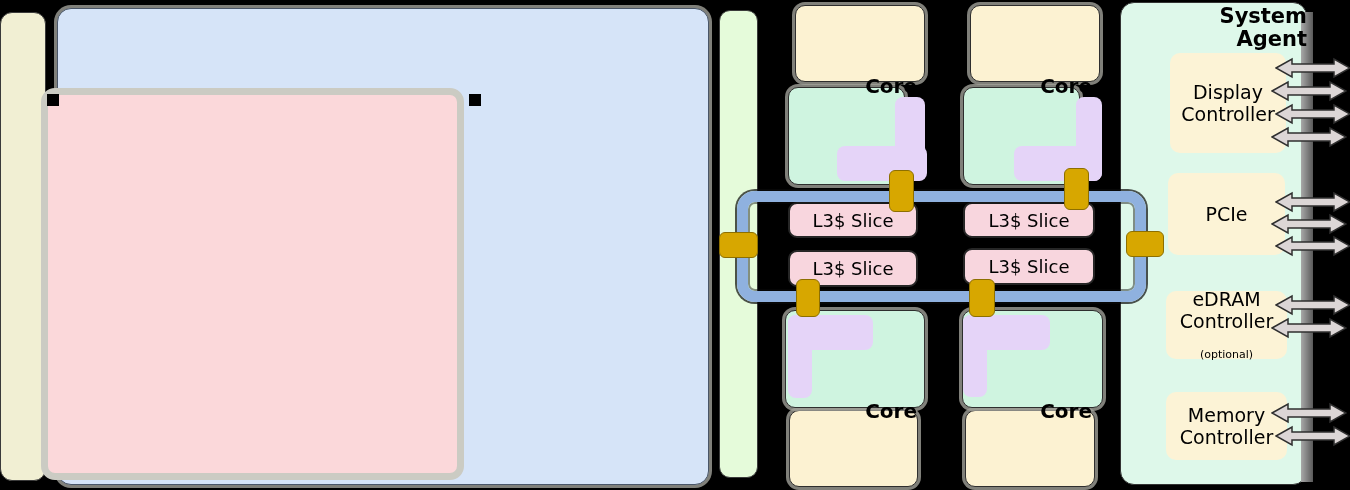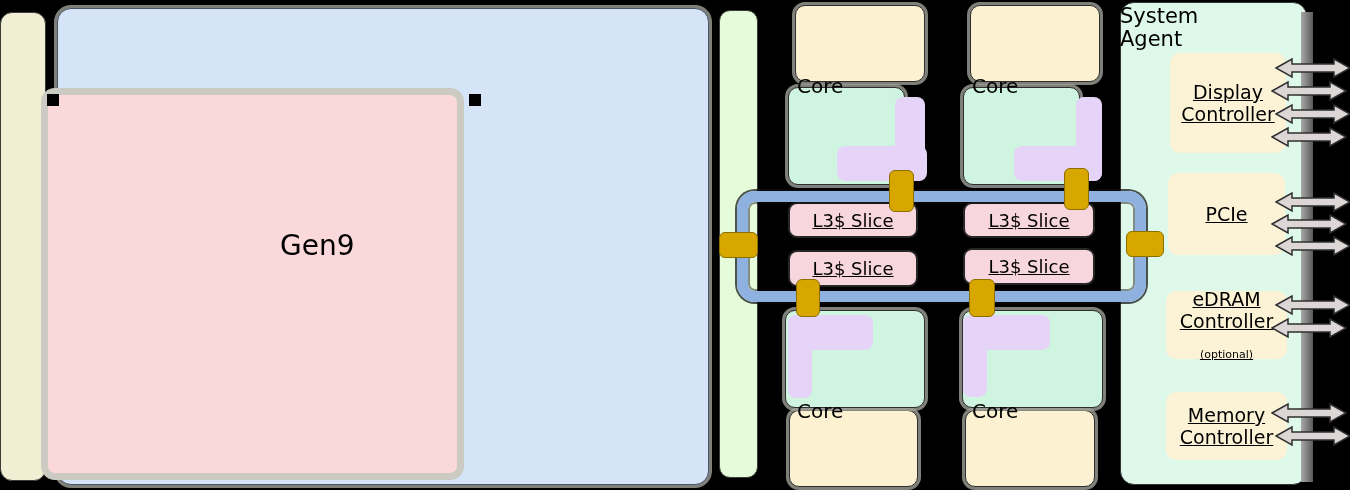--- a/index.html
+++ b/index.html
@@ -1,59 +1,58 @@
 <!DOCTYPE html>
 <html><head>
 <meta charset="utf-8">
 <style>
   html,body{margin:0;padding:0;background:#000;}
   .stage{
     position:relative;width:1350px;height:490px;background:#000;overflow:hidden;
     font-family:"DejaVu Sans","Liberation Sans",sans-serif;color:#000;
   }
-  .b{position:absolute;box-sizing:border-box;text-decoration:underline;}
+  .b{position:absolute;box-sizing:border-box;}
   .halo{box-shadow:0 0 0 3px rgba(160,160,152,.8);}
   .beige{background:#F1EFD3;border:1px solid #3a3a3a;border-radius:12px;}
   .bluebox{background:#D6E4F8;border:1px solid #4a5668;border-radius:14px;}
   .gen9{background:#FBD8DA;border:7px solid #CBCBC3;border-radius:14px;}
   .pin{background:#000;}
   .greenstrip{background:#E5FBDA;border:1px solid #3a3a3a;border-radius:11px;}
   .cream{background:#FCF2D2;border:1px solid #2e2e2e;border-radius:10px;}
   .mint{background:#CFF4E0;border:1px solid #2e2e2e;border-radius:10px;}
   .purple{background:#E5D4F8;border-radius:8px;}
   .l3{background:#F8D6DE;border:2px solid #262626;border-radius:9px;
       display:flex;align-items:center;justify-content:center;font-size:18px;}
   .gold{background:#D7A700;border:1px solid #8d6f00;border-radius:6px;}
   .ring{border:11px solid #8FB1DF;border-radius:18px;background:transparent;
         box-shadow:0 0 0 2px rgba(10,10,10,.7), inset 0 0 0 2px rgba(10,10,10,.45);}
   .sa{background:#DEF8EA;border:1px solid #333;border-radius:14px;}
   .diestrip{background:linear-gradient(90deg,#a8a8a8,#5a5a5a);}
   .module{background:#FCF3D6;border-radius:10px;display:flex;flex-direction:column;
           align-items:center;justify-content:center;font-size:19px;line-height:22px;}
   .module .note{font-size:11px;line-height:14px;margin-top:16px;}
-  .label{position:absolute;text-align:left;font-weight:normal;}
+  .label{position:absolute;text-align:right;font-weight:bold;}
   .core-label{font-size:20px;line-height:24px;}
   .gen9-label{font-size:28px;line-height:30px;}
   .sa-title{font-size:21px;line-height:23px;}
   .arrow{position:absolute;}
   .arrow polygon{fill:#DCD6D6;stroke:#2f2f2f;stroke-width:1.5;}
 </style>
 </head>
 <body>
 
 <div class="stage">
 
   <div class="b beige" style="left:0;top:12px;width:46px;height:469px"></div>
 
   <div class="b bluebox halo" style="left:57px;top:8px;width:652px;height:477px"></div>
 
   <div class="b gen9" style="left:41px;top:88px;width:423px;height:392px"></div>
   <div class="b pin" style="left:47px;top:94px;width:12px;height:12px"></div>
   <div class="b pin" style="left:469px;top:94px;width:12px;height:12px"></div>
-  <div class="label gen9-label" style="left:280px;top:231px;width:150px">Gen9</div>
 
   <div class="b greenstrip" style="left:719px;top:10px;width:39px;height:468px"></div>
 
   <div class="b sa" style="left:1120px;top:2px;width:187px;height:483px"></div>
   <div class="b diestrip" style="left:1301px;top:12px;width:12px;height:470px"></div>
   <div class="label sa-title" style="left:1120px;top:5px;width:187px">
     <div>System</div>
     <div>Agent</div>
   </div>
 

